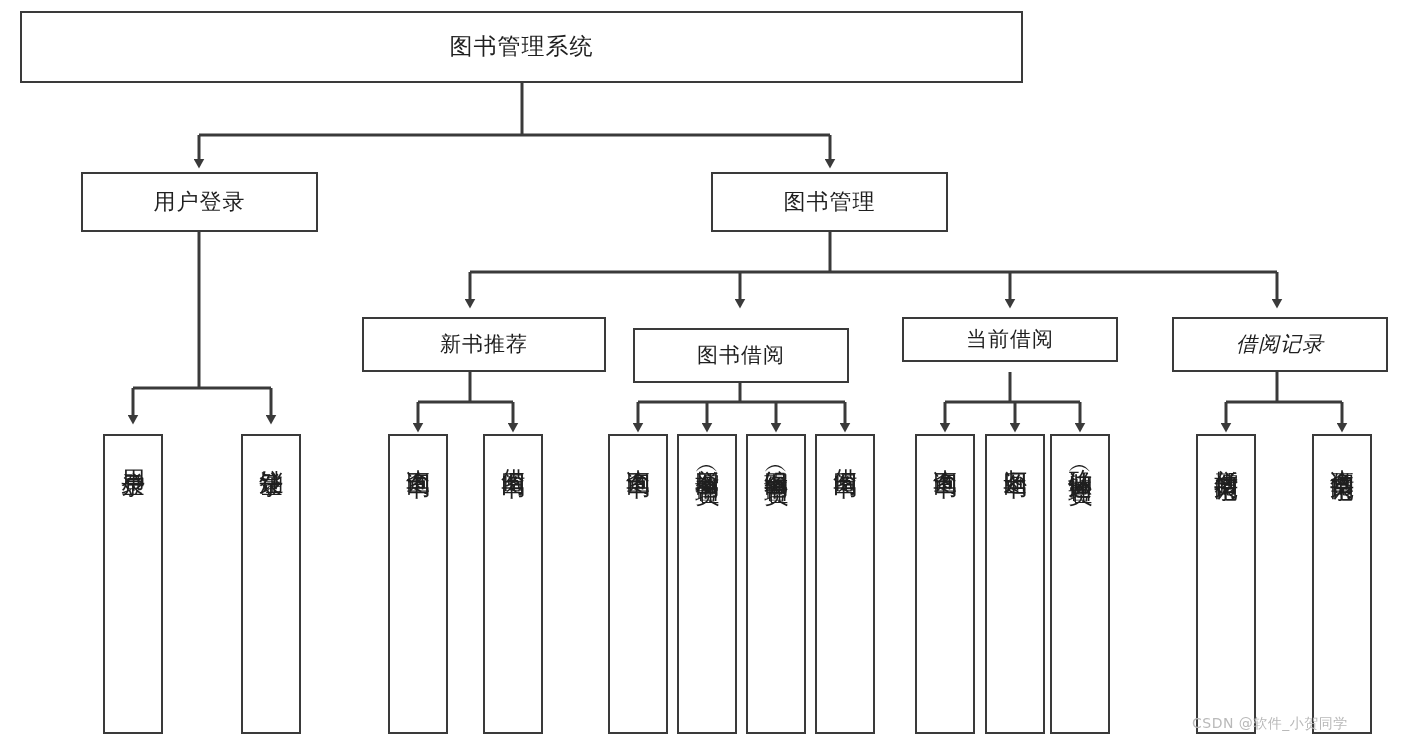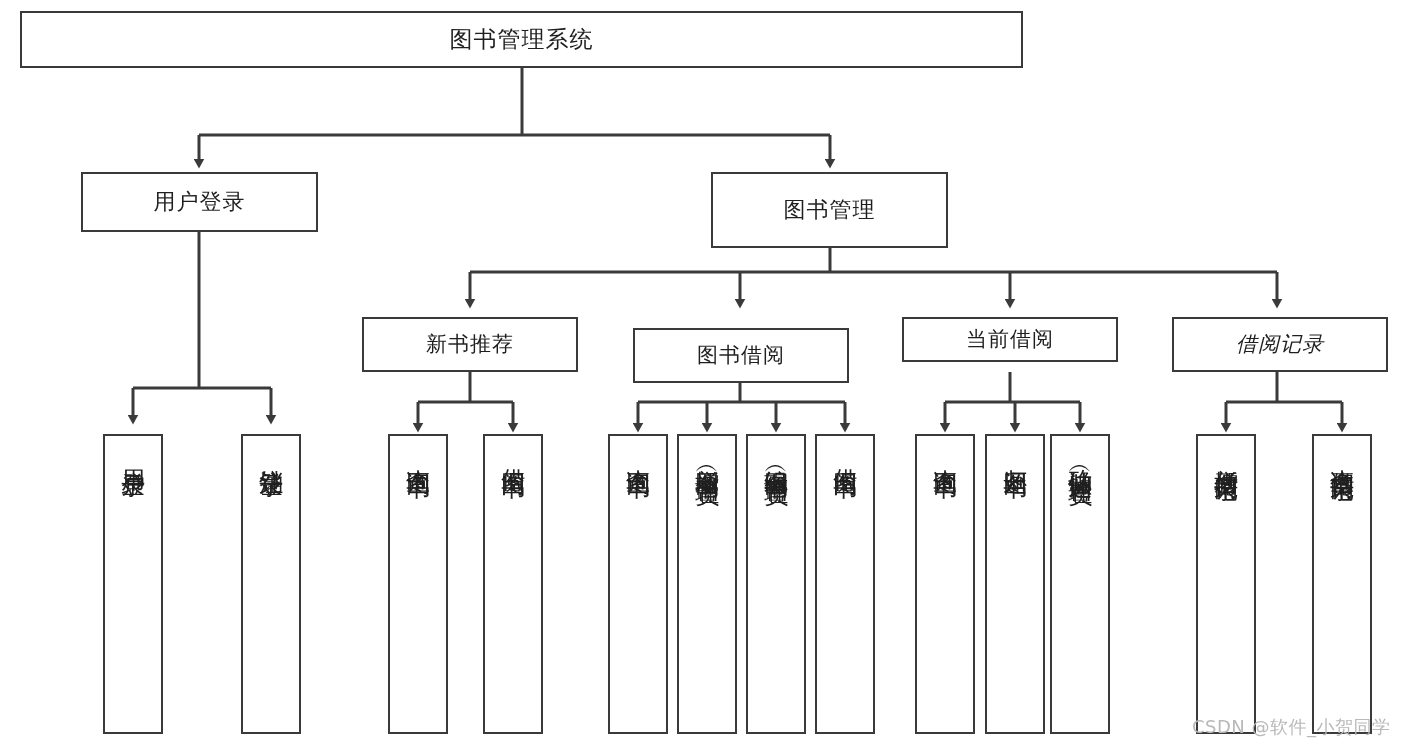--- a/index.html
+++ b/index.html
@@ -52,21 +52,21 @@
     text-orientation:upright;
     font-size:24px;
     line-height:1.18;
     letter-spacing:2px;
     white-space:normal;
     max-height:285px;
   }
   .node.leaf.tall .label{max-height:300px;}
   .watermark{
     position:absolute;
-    font-size:18px;
+    font-size:14px;
     color:#b9b9b9;
     letter-spacing:0.5px;
     white-space:nowrap;
     user-select:none;
   }
 </style>
 </head>
 <body>
 
 <div id="canvas">
@@ -114,32 +114,32 @@
       <path d="M1015,402 L1015,424" marker-end="url(#arrow)"></path>
       <path d="M1080,402 L1080,424" marker-end="url(#arrow)"></path>
 
       <path d="M1277,372 L1277,402"></path>
       <path d="M1226,402 L1342,402"></path>
       <path d="M1226,402 L1226,424" marker-end="url(#arrow)"></path>
       <path d="M1342,402 L1342,424" marker-end="url(#arrow)"></path>
     </g>
   </svg>
 
-  <div class="node root" style="left:20px;top:11px;width:1003px;height:57px;">
+  <div class="node root" style="left:20px;top:11px;width:1003px;height:72px;font-family:Liberation Serif, serif;">
     <span class="label">图书管理系统</span>
   </div>
 
   <div class="node lvl2" style="left:81px;top:172px;width:237px;height:60px;">
     <span class="label">用户登录</span>
   </div>
-  <div class="node lvl2" style="left:711px;top:172px;width:237px;height:76px;">
+  <div class="node lvl2" style="left:711px;top:172px;width:237px;height:60px;">
     <span class="label">图书管理</span>
   </div>
 
-  <div class="node lvl3" style="left:362px;top:317px;width:216px;height:55px;align-items:center;">
+  <div class="node lvl3" style="left:362px;top:317px;width:244px;height:55px;align-items:center;">
     <span class="label">新书推荐</span>
   </div>
   <div class="node lvl3" style="left:633px;top:328px;width:216px;height:55px;">
     <span class="label">图书借阅</span>
   </div>
   <div class="node lvl3" style="left:902px;top:317px;width:216px;height:45px;">
     <span class="label">当前借阅</span>
   </div>
   <div class="node lvl3" style="left:1172px;top:317px;width:216px;height:55px;font-style:italic;">
     <span class="label">借阅记录</span>

